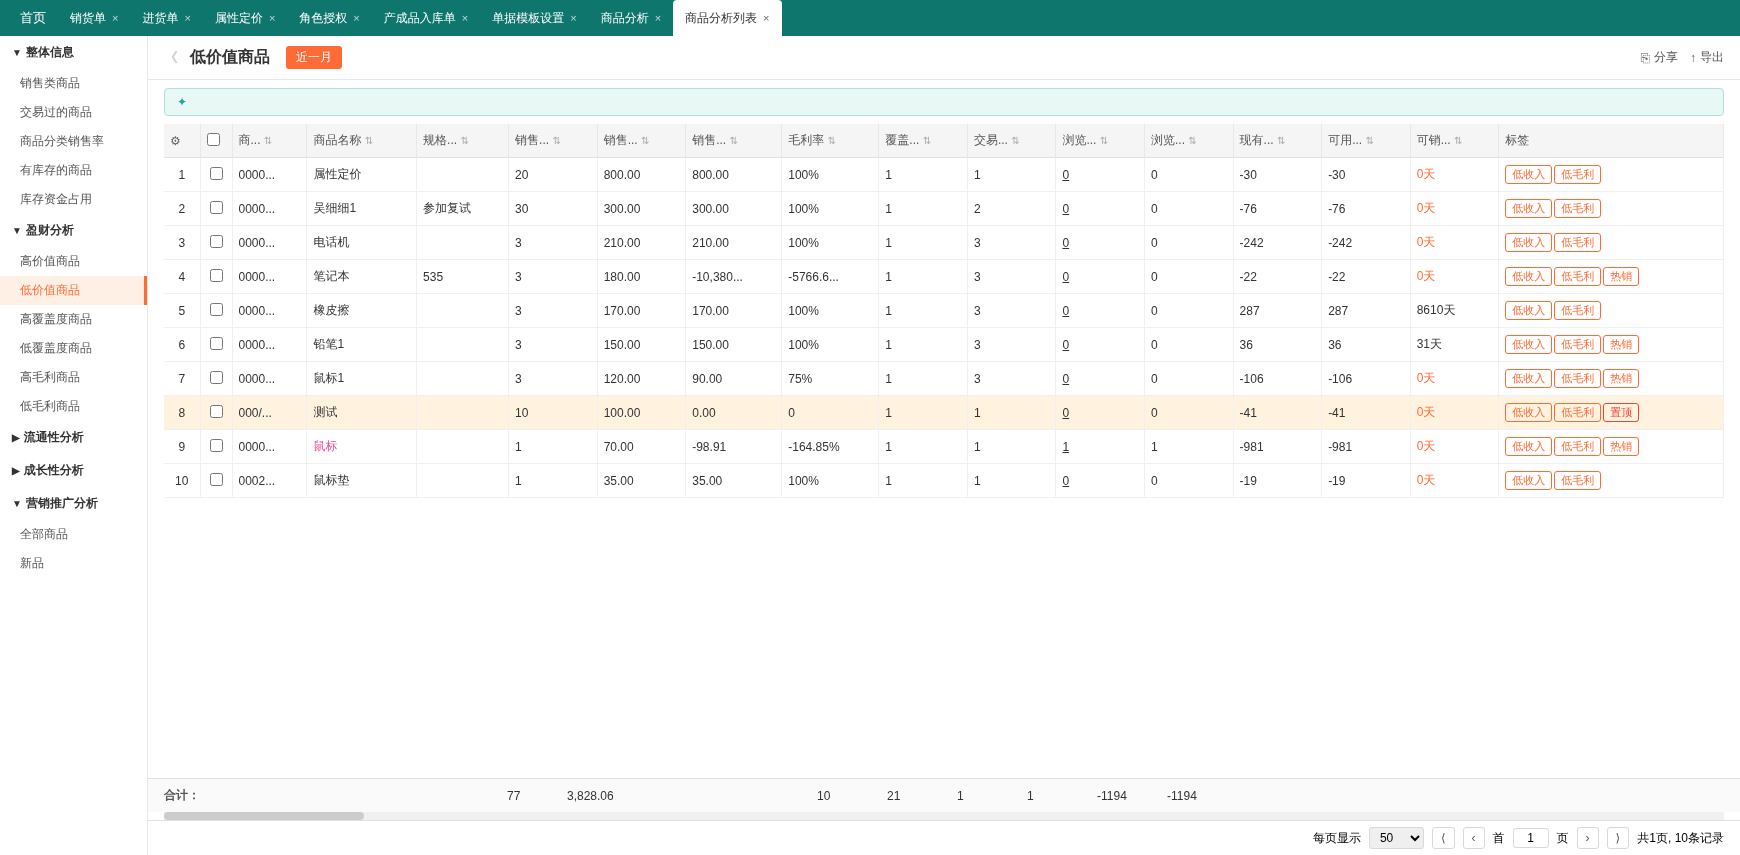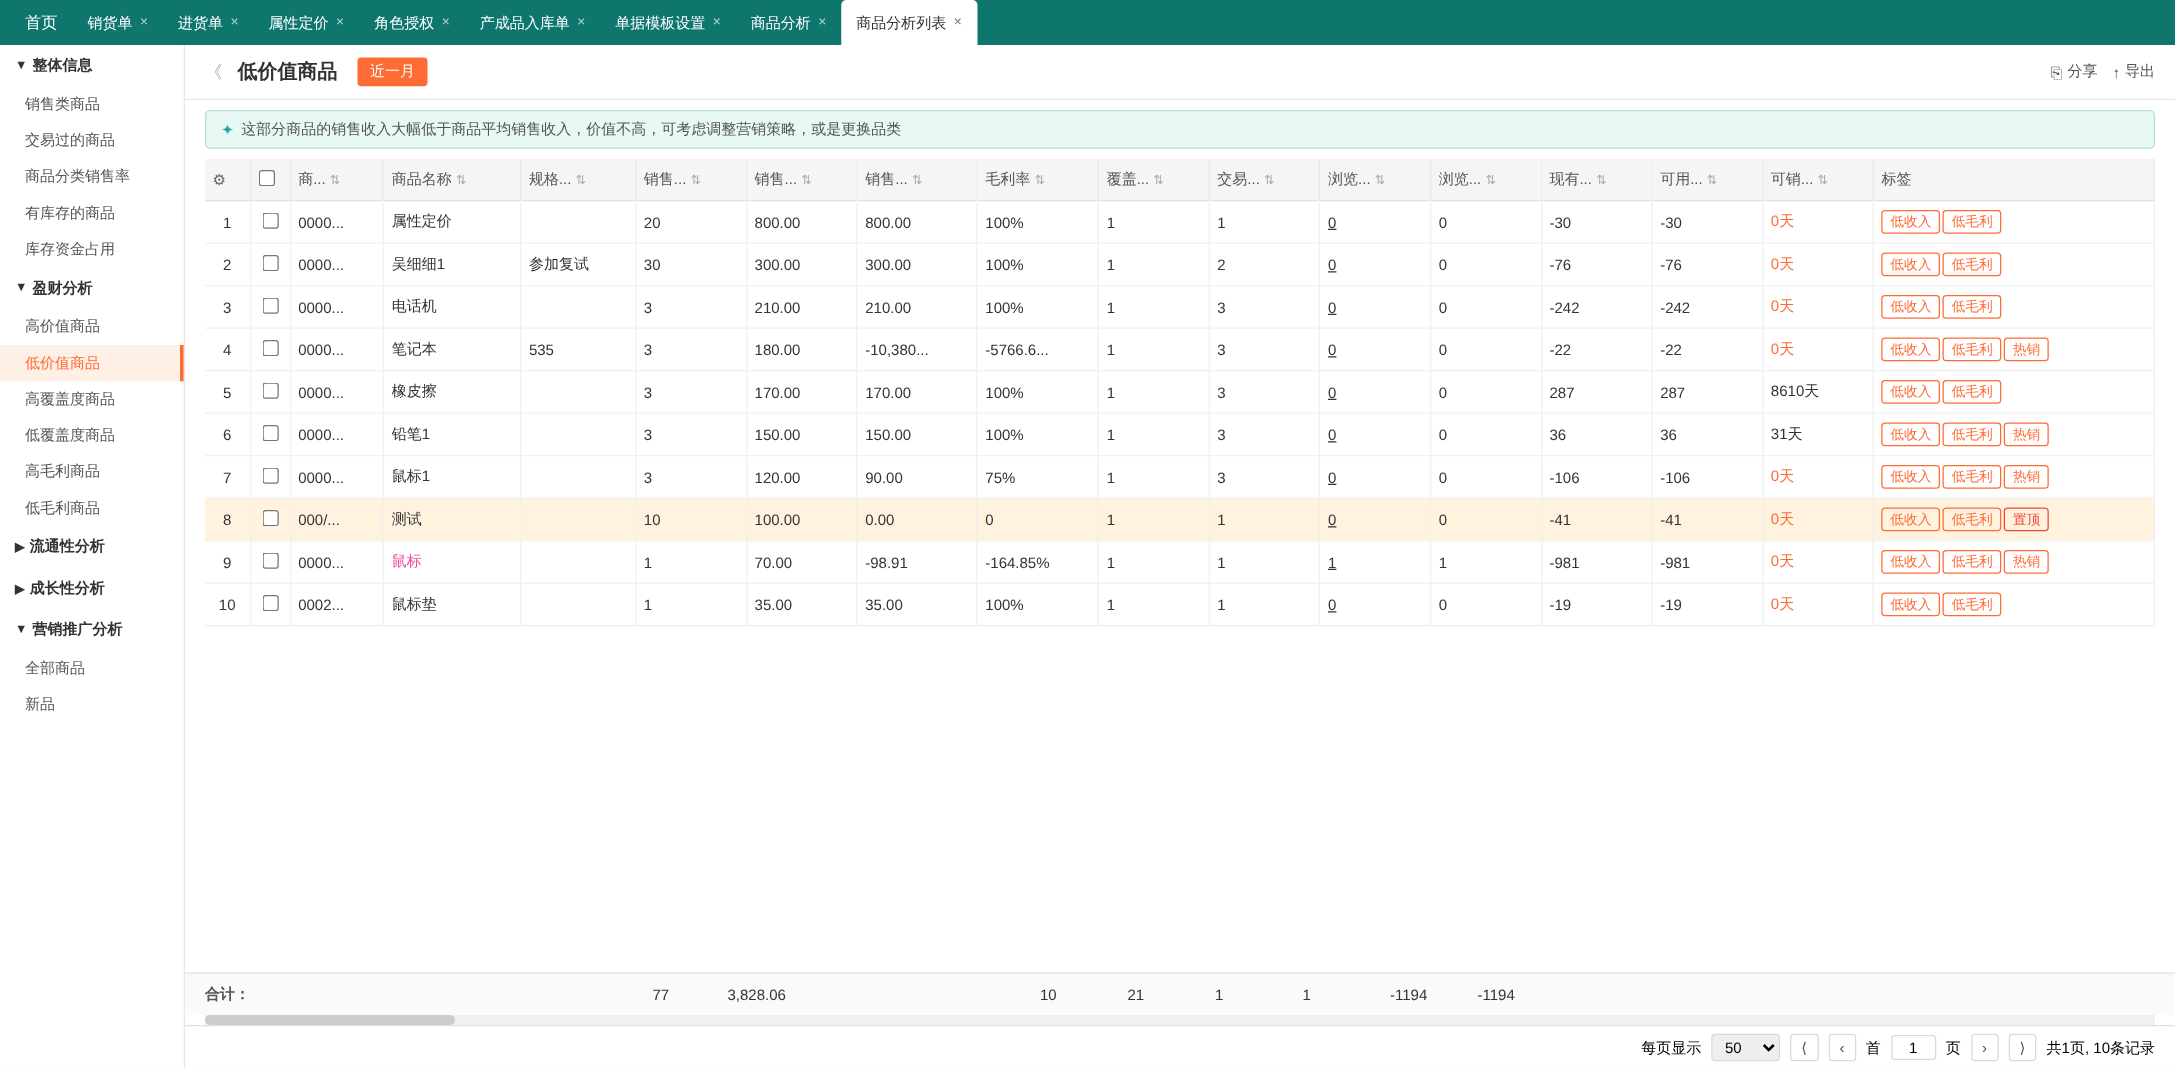--- a/index.html
+++ b/index.html
@@ -203,21 +203,21 @@
     .settings-icon { color: #666; cursor: pointer; }
 
     
     .table-footer {
       border-top: 1px solid #e0e0e0;
       padding: 8px 16px;
       background: #fafafa;
       display: flex;
       align-items: center;
     }
-    .footer-label { color: #555; font-weight: bold; margin-right: 16px; }
+    .footer-label { color: #555; font-weight: bold; margin-right: 1px; }
     .footer-cells {
       display: flex;
       gap: 0;
       flex: 1;
     }
     .footer-cell {
       padding: 0 6px;
       min-width: 80px;
       color: #333;
     }
@@ -354,21 +354,20 @@
         </div>
         <div class="action-btn">
           <span>↑</span>
           <span>导出</span>
         </div>
       </div>
     </div>
 
     <div class="notice-bar">
       <span class="notice-icon">✦</span>
-      <span>这部分商品的销售收入大幅低于商品平均销售收入，价值不高，可考虑调整营销策略，或是更换品类</span>
     </div>
 
     <div class="table-container">
       <table>
         <thead>
           <tr>
             <th style="width:36px;">
               <span class="settings-icon">⚙</span>
             </th>
             <th style="width:32px;">

